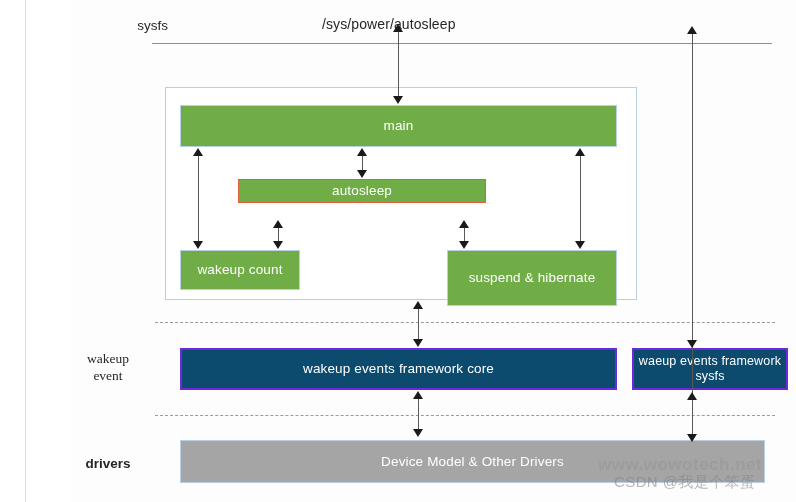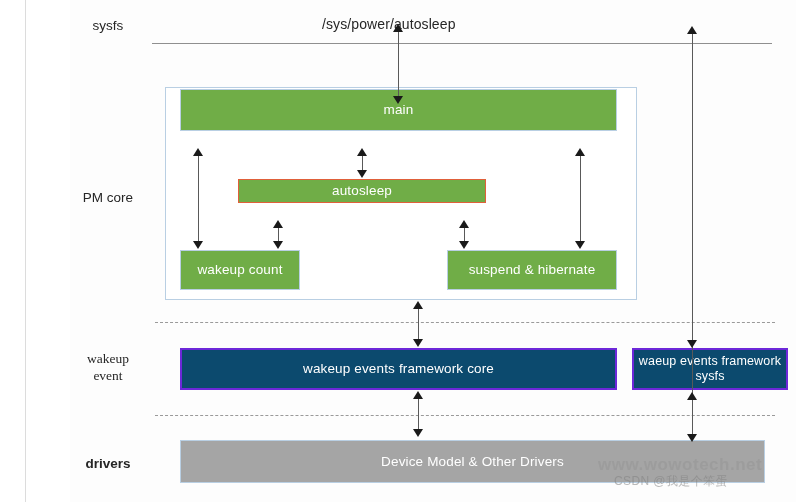--- a/index.html
+++ b/index.html
@@ -32,21 +32,21 @@
   .row-label {
     position: absolute;
     color: #262626;
     font-size: 13.5px;
     line-height: 17px;
     text-align: center;
     width: 120px;
     left: 48px;
     white-space: pre-line;
   }
-  #label-sysfs   { top: 17px; }
+  #label-sysfs   { top: 17px; text-align: right; }
   #label-pmcore  { top: 189px; }
   #label-wakeup  { top: 350px; font-family: Liberation Serif, serif; }
   #label-drivers { top: 455px; font-weight: bold; }
 
   
   .path-caption {
     position: absolute;
     left: 322px; top: 16px;
     color: #262626;
     font-size: 14px;
@@ -89,24 +89,24 @@
     font-size: 13.5px;
     letter-spacing: 0.15px;
     text-align: center;
     line-height: 16px;
   }
   .box-green  { background: #70ad47; border: 1px solid #b9cfe3; }
   .box-green-accent { background: #70ad47; border: 1.6px solid #e0603a; }
   .box-blue   { background: #0c4a6e; border: 2px solid #6d28d9; }
   .box-gray   { background: #a5a5a5; border: 1px solid #b9cfe3; }
 
-  #box-main              { left: 180px; top: 89px; width: 437px; height: 42px; }
+  #box-main              { left: 180px; top: 105px; width: 437px; height: 42px; }
   #box-autosleep         { left: 238px; top: 179px; width: 248px; height: 24px; }
   #box-wakeup-count      { left: 180px; top: 250px; width: 120px; height: 40px; }
-  #box-suspend-hibernate { left: 447px; top: 250px; width: 170px; height: 40px; }
+  #box-suspend-hibernate { left: 447px; top: 250px; width: 170px; height: 56px; }
   #box-wef-core          { left: 180px; top: 348px; width: 437px; height: 42px; }
   #box-wef-sysfs         { left: 632px; top: 348px; width: 156px; height: 42px; font-size: 12.5px; line-height: 15px; }
   #box-drivers           { left: 180px; top: 440px; width: 585px; height: 43px; }
 
   
   .arrow-line {
     position: absolute;
     width: 0;
     border-left: 1.3px solid #595959;
   }
@@ -127,35 +127,34 @@
   }
   #watermark-site {
     left: 598px; top: 455px;
     font-size: 17px;
     font-weight: bold;
     color: rgba(150,150,150,0.55);
     letter-spacing: 0.5px;
   }
   #watermark-csdn {
     left: 614px; top: 473px;
-    font-size: 12px;
+    font-size: 15px;
     color: rgba(130,130,130,0.55);
     letter-spacing: 0.4px;
   }
 </style>
 </head>
 <body>
 
 <div id="canvas">
 
   <div class="page-rule-left"></div>
   <div class="content-tint"></div>
 
   <div class="row-label" id="label-sysfs">sysfs</div>
-  <div class="row-label" id="label-pmcore">PM core</div>
   <div class="row-label" id="label-wakeup">wakeup
 event</div>
   <div class="row-label" id="label-drivers">drivers</div>
 
   <div class="path-caption">/sys/power/autosleep</div>
 
   <div class="solid-divider"></div>
   <div class="dashed-divider" id="divider-wakeup-top"></div>
   <div class="dashed-divider" id="divider-wakeup-bottom"></div>
 

